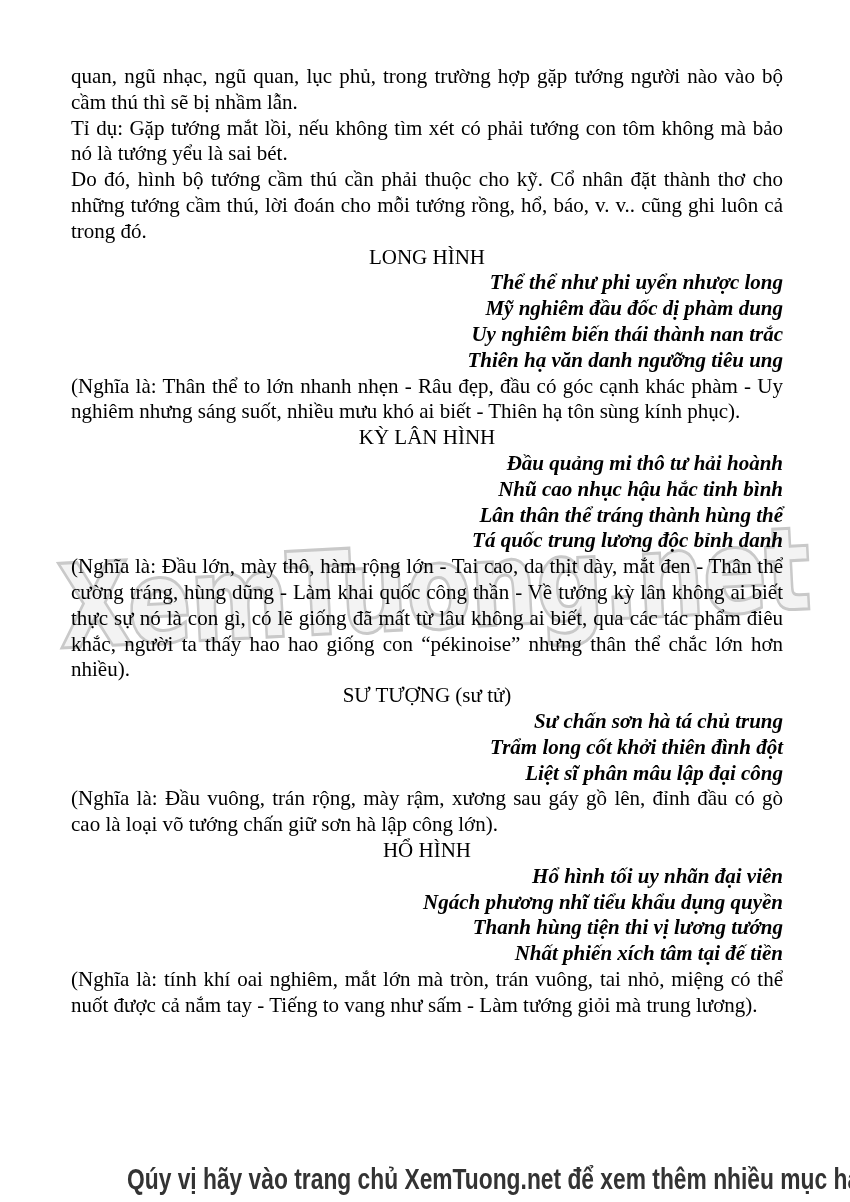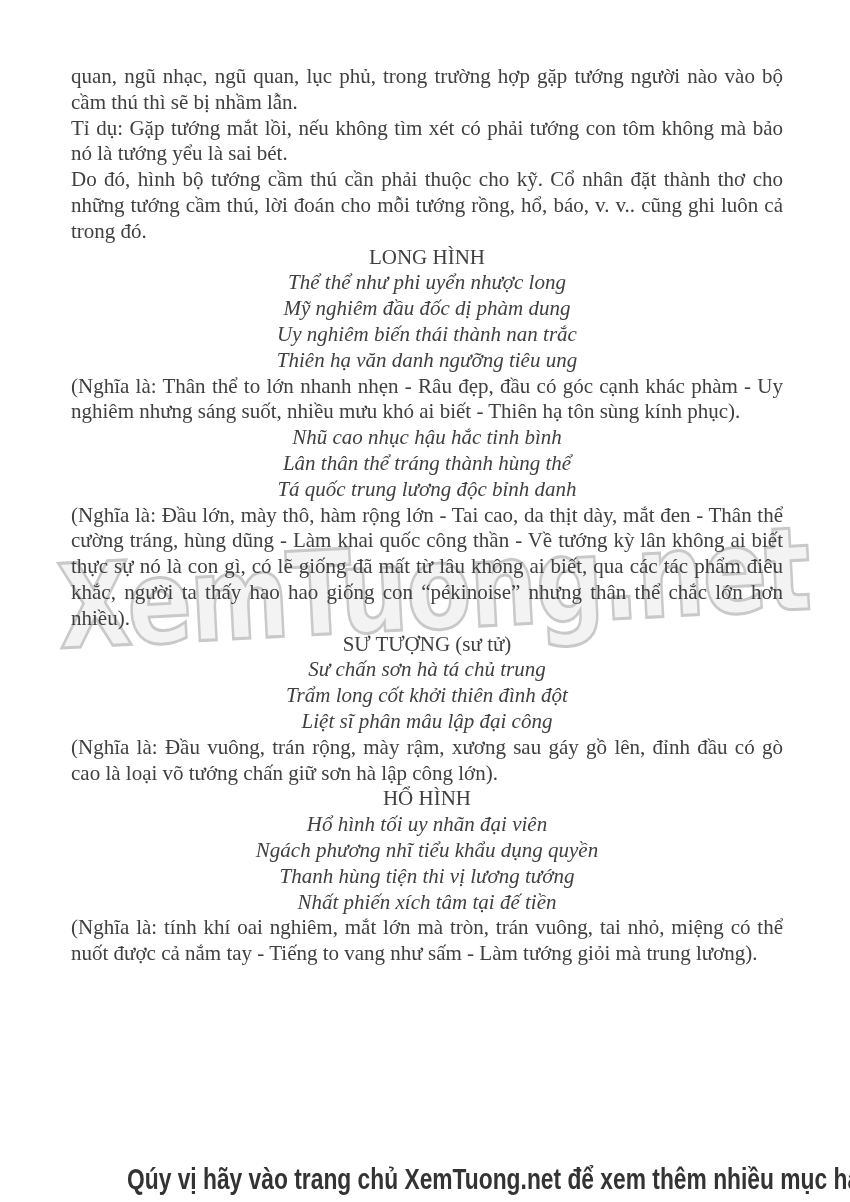--- a/index.html
+++ b/index.html
@@ -30,38 +30,39 @@
     transform: rotate(-3deg) scaleX(0.82);
     transform-origin: left center;
     user-select: none;
   }
   .content {
     position: absolute;
     left: 71px;
     top: 64px;
     width: 712px;
     z-index: 1;
-    color: #404040;
+    color: #000000;
     font-family: "Liberation Serif", serif;
     font-size: 21px;
     line-height: 25.8px;
   }
   .content p {
     margin: 0;
     padding: 0;
   }
   .blk-body {
     text-align: justify;
   }
   .blk-heading {
     text-align: center;
   }
   .blk-poem {
     font-style: italic;
-    text-align: center;
+    text-align: right;
+    font-weight: bold;
   }
   .footer {
     position: absolute;
     left: 0;
     width: 850px;
     bottom: 6px;
     text-align: center;
     z-index: 2;
   }
   .footer-text {
@@ -84,20 +85,22 @@
   <div class="content">
       <p class="blk-body">quan, ngũ nhạc, ngũ quan, lục phủ, trong trường hợp gặp tướng người nào vào bộ cầm thú thì sẽ bị nhầm lẫn.</p>
       <p class="blk-body">Tỉ dụ: Gặp tướng mắt lồi, nếu không tìm xét có phải tướng con tôm không mà bảo nó là tướng yểu là sai bét.</p>
       <p class="blk-body">Do đó, hình bộ tướng cầm thú cần phải thuộc cho kỹ. Cổ nhân đặt thành thơ cho những tướng cầm thú, lời đoán cho mỗi tướng rồng, hổ, báo, v. v.. cũng ghi luôn cả trong đó.</p>
       <p class="blk-heading">LONG HÌNH</p>
       <p class="blk-poem">Thể thể như phi uyển nhược long</p>
       <p class="blk-poem">Mỹ nghiêm đầu đốc dị phàm dung</p>
       <p class="blk-poem">Uy nghiêm biến thái thành nan trắc</p>
       <p class="blk-poem">Thiên hạ văn danh ngưỡng tiêu ung</p>
       <p class="blk-body">(Nghĩa là: Thân thể to lớn nhanh nhẹn - Râu đẹp, đầu có góc cạnh khác phàm - Uy nghiêm nhưng sáng suốt, nhiều mưu khó ai biết - Thiên hạ tôn sùng kính phục).</p>
+      <p class="blk-heading">KỲ LÂN HÌNH</p>
+      <p class="blk-poem">Đầu quảng mi thô tư hải hoành</p>
       <p class="blk-poem">Nhũ cao nhục hậu hắc tinh bình</p>
       <p class="blk-poem">Lân thân thể tráng thành hùng thể</p>
       <p class="blk-poem">Tá quốc trung lương độc bỉnh danh</p>
       <p class="blk-body">(Nghĩa là: Đầu lớn, mày thô, hàm rộng lớn - Tai cao, da thịt dày, mắt đen - Thân thể cường tráng, hùng dũng - Làm khai quốc công thần - Về tướng kỳ lân không ai biết thực sự nó là con gì, có lẽ giống đã mất từ lâu không ai biết, qua các tác phẩm điêu khắc, người ta thấy hao hao giống con “pékinoise” nhưng thân thể chắc lớn hơn nhiều).</p>
       <p class="blk-heading">SƯ TƯỢNG (sư tử)</p>
       <p class="blk-poem">Sư chấn sơn hà tá chủ trung</p>
       <p class="blk-poem">Trẩm long cốt khởi thiên đình đột</p>
       <p class="blk-poem">Liệt sĩ phân mâu lập đại công</p>
       <p class="blk-body">(Nghĩa là: Đầu vuông, trán rộng, mày rậm, xương sau gáy gồ lên, đỉnh đầu có gò cao là loại võ tướng chấn giữ sơn hà lập công lớn).</p>
       <p class="blk-heading">HỔ HÌNH</p>

